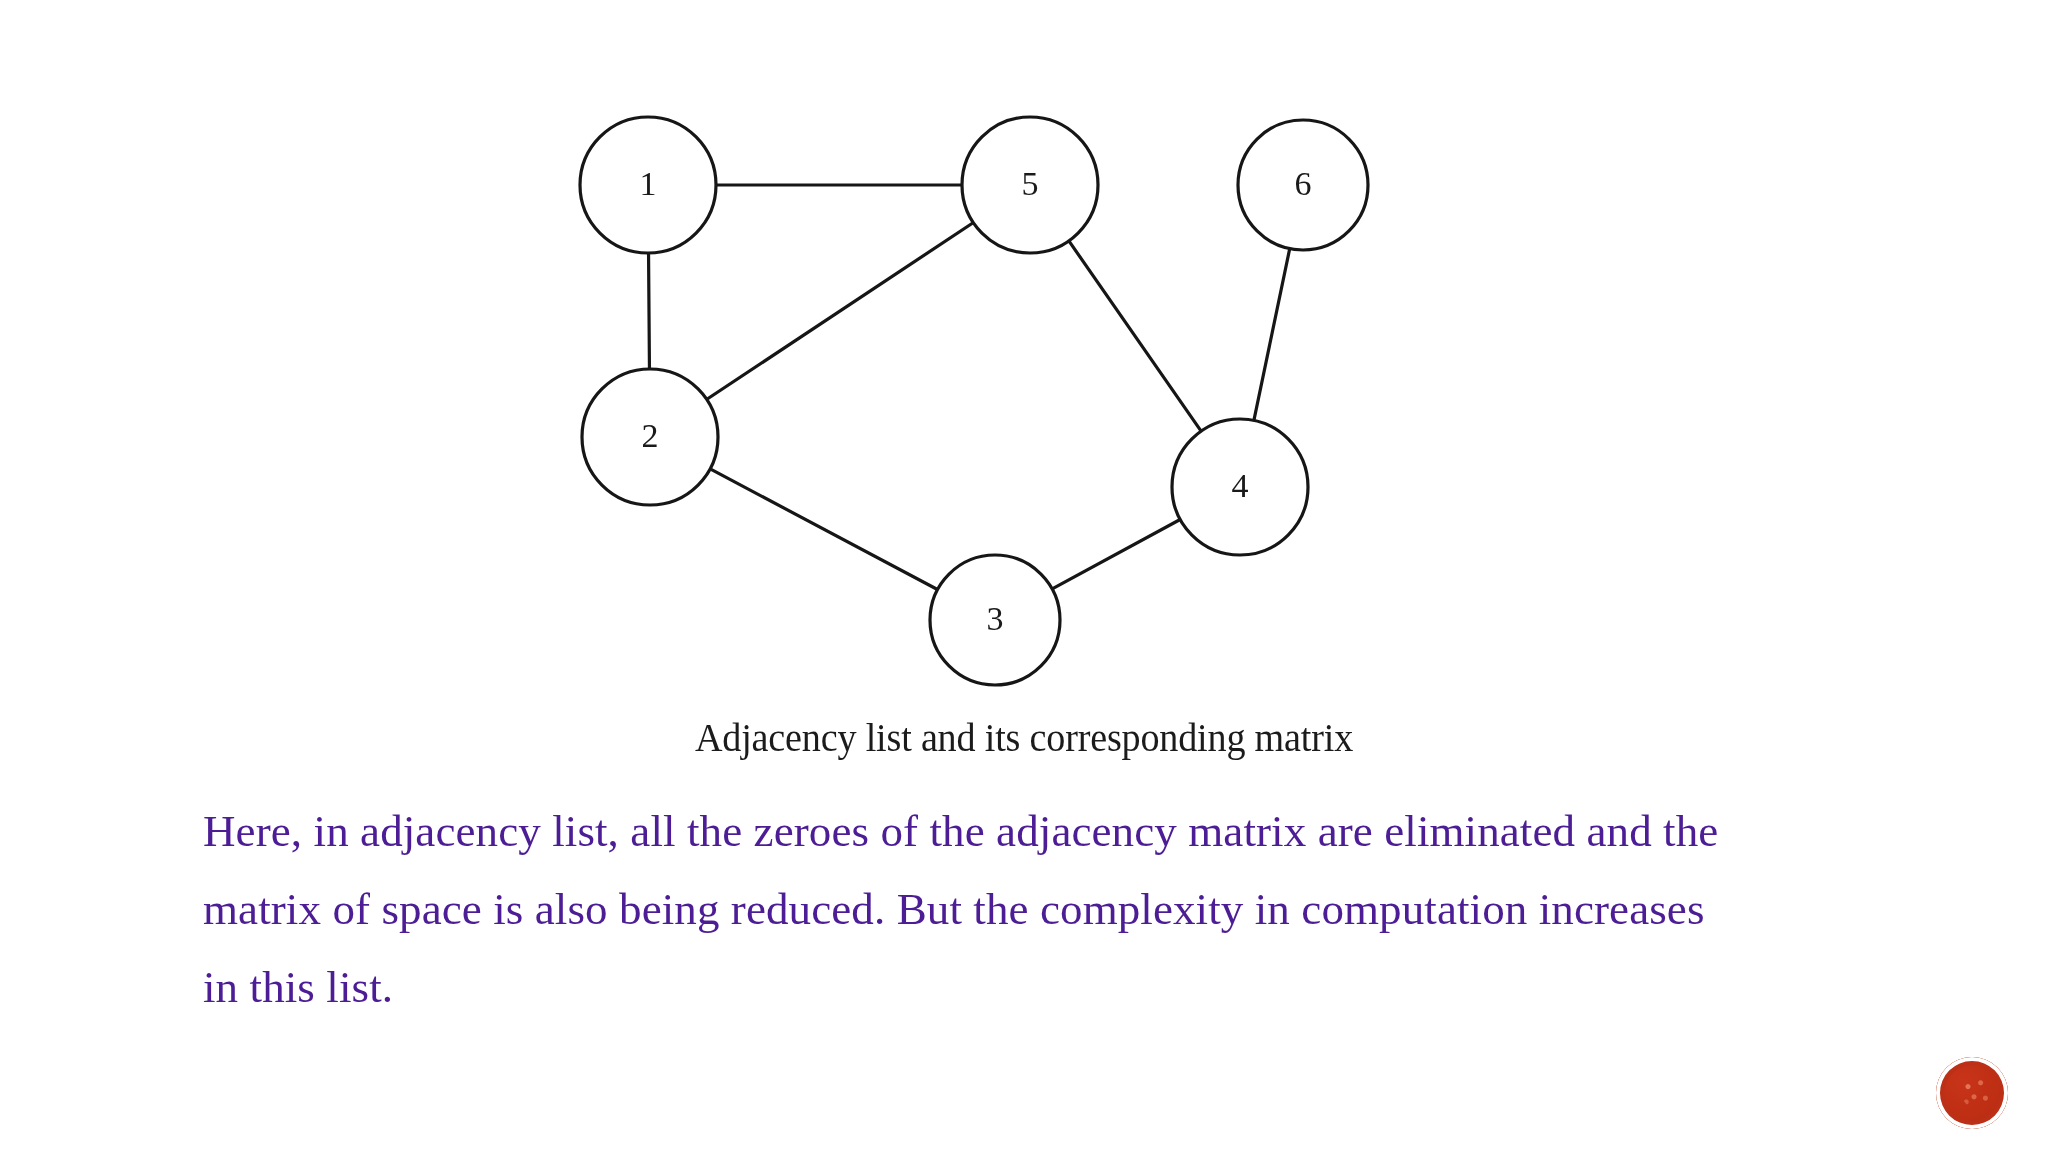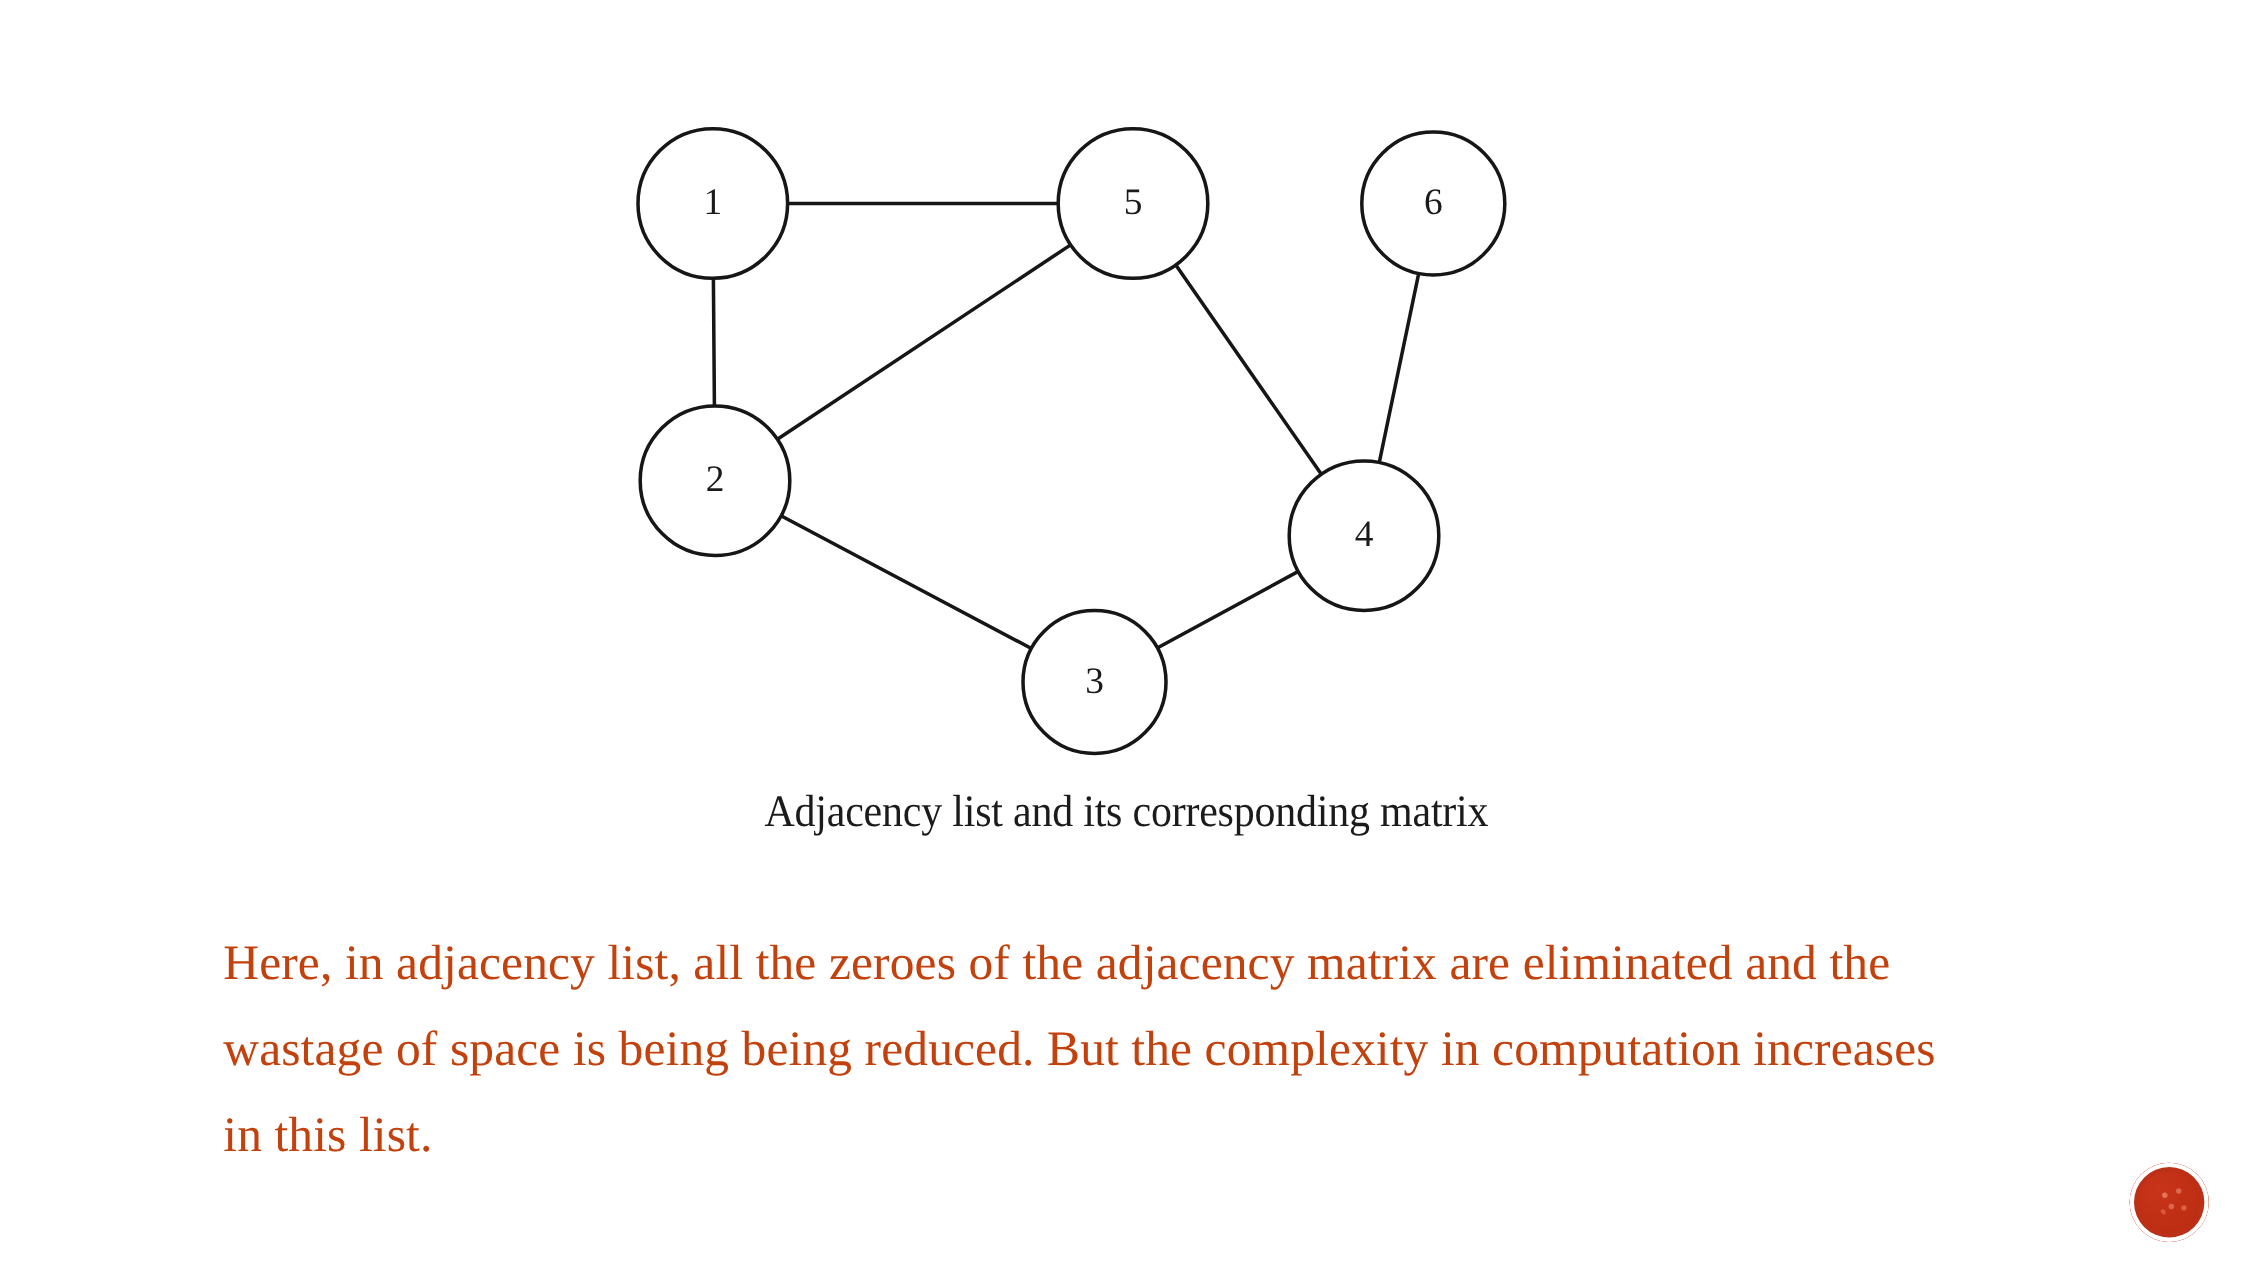--- a/index.html
+++ b/index.html
@@ -61,26 +61,26 @@
     line-height: 1.15;
     color: #1b1b1b;
     letter-spacing: -0.2px;
     transform: scaleX(0.93);
   }
 
   
   #body-text {
     position: absolute;
     left: 203px;
-    top: 836px;
+    top: 792px;
     width: 1700px;
     font-family: "Liberation Serif", "DejaVu Serif", serif;
     font-size: 45px;
     line-height: 78px;
-    color: #c2410c;
+    color: #4c1d95;
     letter-spacing: 0.1px;
   }
   #body-text .line {
     white-space: nowrap;
     display: block;
   }
 
   
   #badge {
     position: absolute;
@@ -150,21 +150,21 @@
             <text x="455" y="562" class="node-label">3</text>
           </g>
         </g>
     </svg>
   </div>
 
   <div id="caption">Adjacency list and its corresponding matrix</div>
 
   <div id="body-text">
     <span class="line">Here, in adjacency list, all the zeroes of the adjacency matrix are eliminated and the</span>
-    <span class="line">wastage of space is being being reduced. But the complexity in computation increases</span>
+    <span class="line">matrix of space is also being reduced. But the complexity in computation increases</span>
     <span class="line">in this list.</span>
   </div>
 
   <div id="badge">
     <div class="badge-speckle"></div>
   </div>
 
 </div>
 
 </body></html>

